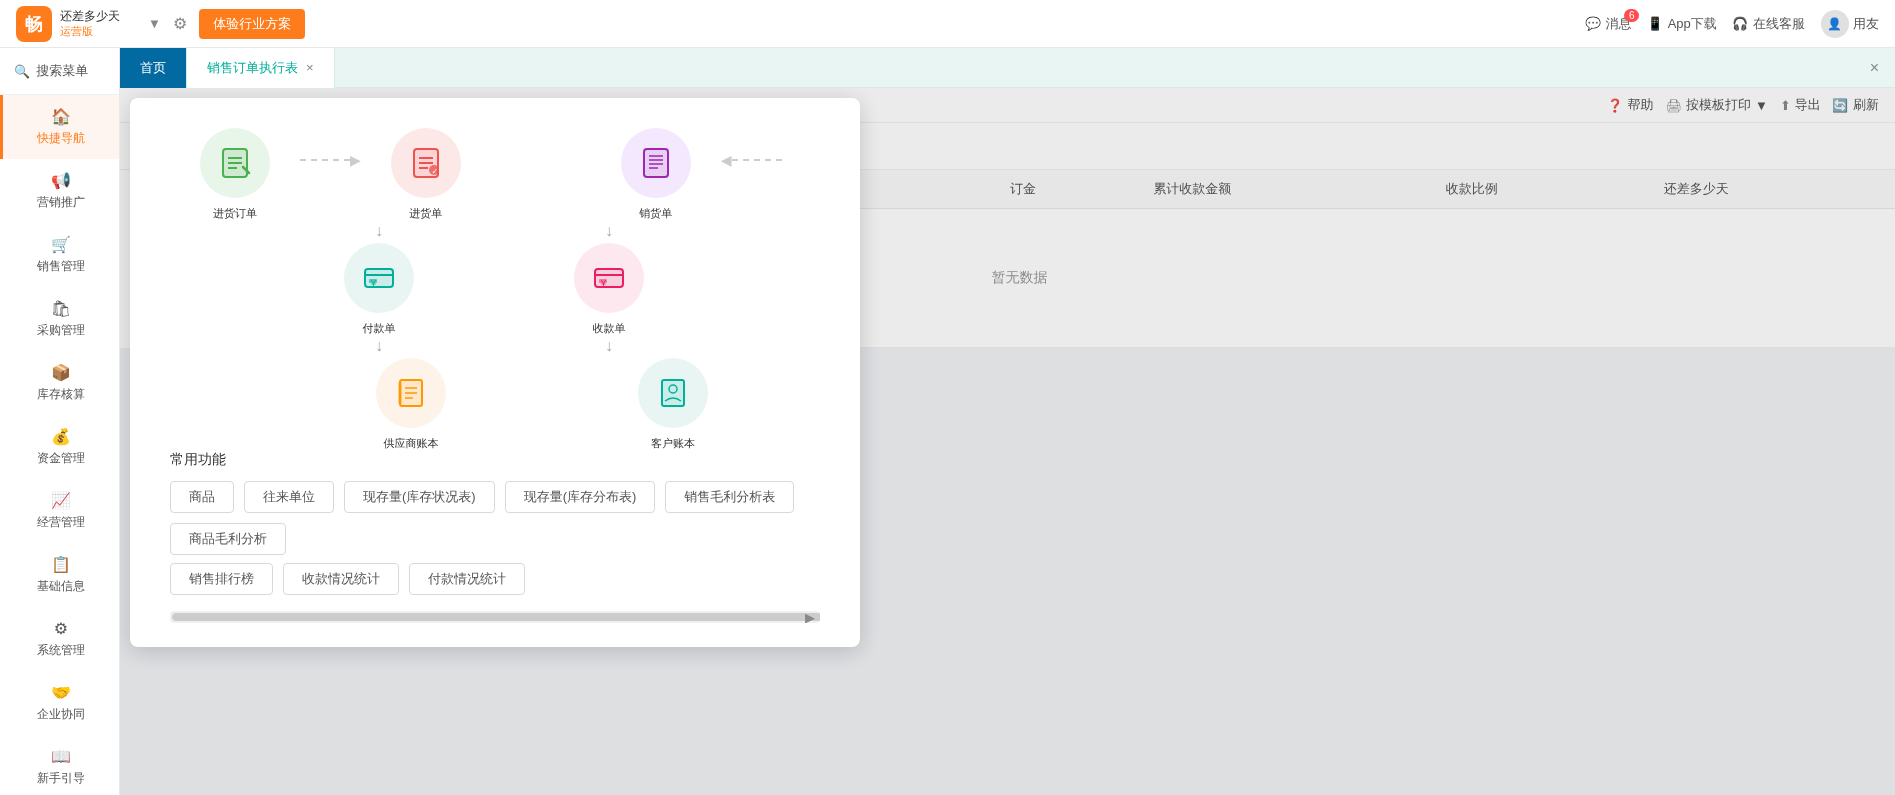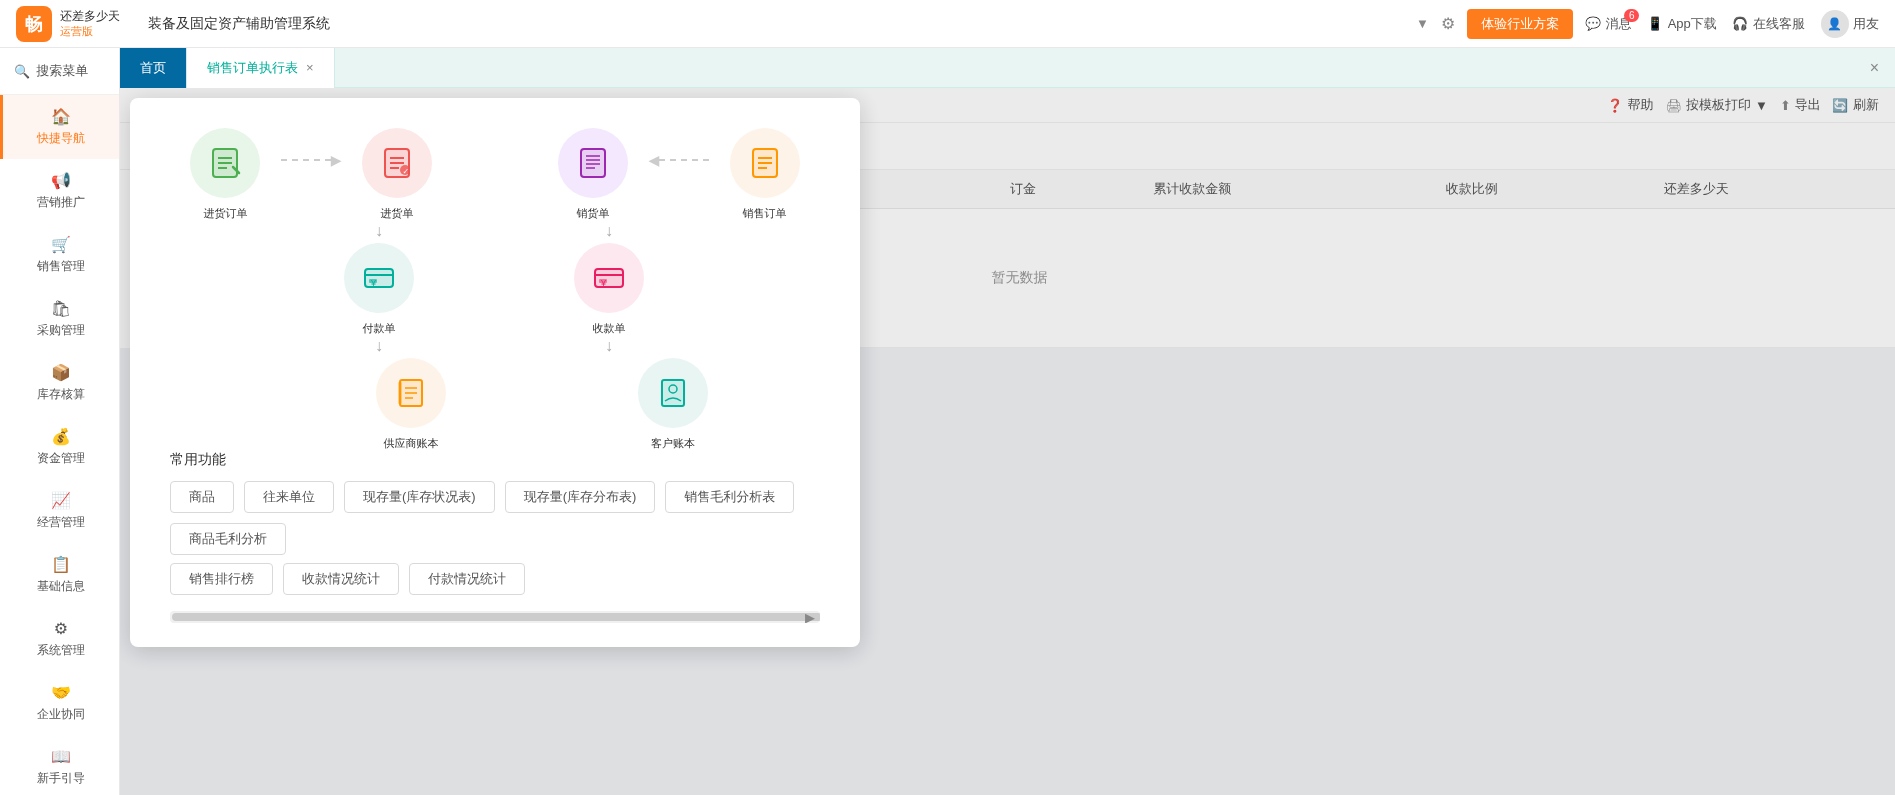--- a/index.html
+++ b/index.html
@@ -106,21 +106,20 @@
 <div class="app-wrapper">
 
   <div class="top-bar">
     <div class="logo-area">
       <div class="logo-icon">畅</div>
       <div class="logo-text">
         <div>还差多少天</div>
         <div style="color:#ff7c1c;font-size:11px;">运营版</div>
       </div>
     </div>
-    <div class="system-title">装备及固定资产辅助管理系统</div>
     <span style="color:#888;cursor:pointer;">▼</span>
     <span style="color:#888;cursor:pointer;font-size:16px;">⚙</span>
     <button class="btn-experience">体验行业方案</button>
     <div class="top-icons">
       <div class="top-icon-item">
         <span>💬</span>
         <span>消息</span>
         <span class="badge">6</span>
       </div>
       <div class="top-icon-item">
@@ -319,32 +318,20 @@
                     </svg>
                 </div>
                 <span class="flow-label">销货单</span>
               </div>
 
               <div style="display:flex;align-items:center;margin-top:24px;">
                 <span style="color:#ccc;font-size:14px;">◀</span>
                 <div style="width:50px;border-top:2px dashed #ccc;"></div>
               </div>
 
-              <div class="flow-node">
-                <div class="flow-circle orange">
-                  <svg width="36" height="36" viewBox="0 0 36 36">
-                      <rect x="6" y="4" width="24" height="28" rx="3" fill="#ff9800" opacity="0.12"></rect>
-                      <rect x="6" y="4" width="24" height="28" rx="3" fill="none" stroke="#ff9800" stroke-width="2"></rect>
-                      <line x1="11" y1="13" x2="25" y2="13" stroke="#ff9800" stroke-width="2"></line>
-                      <line x1="11" y1="18" x2="25" y2="18" stroke="#ff9800" stroke-width="2"></line>
-                      <line x1="11" y1="23" x2="20" y2="23" stroke="#ff9800" stroke-width="2"></line>
-                    </svg>
-                </div>
-                <span class="flow-label">销售订单</span>
-              </div>
             </div>
 
             <div style="display:flex;gap:0;">
               <div style="width:130px;"></div>
               <div style="width:14px;"></div>
               <div style="width:130px;text-align:center;">
                 <div class="flow-arrow-down">↓</div>
               </div>
               <div style="width:100px;"></div>
               <div style="width:130px;text-align:center;">

